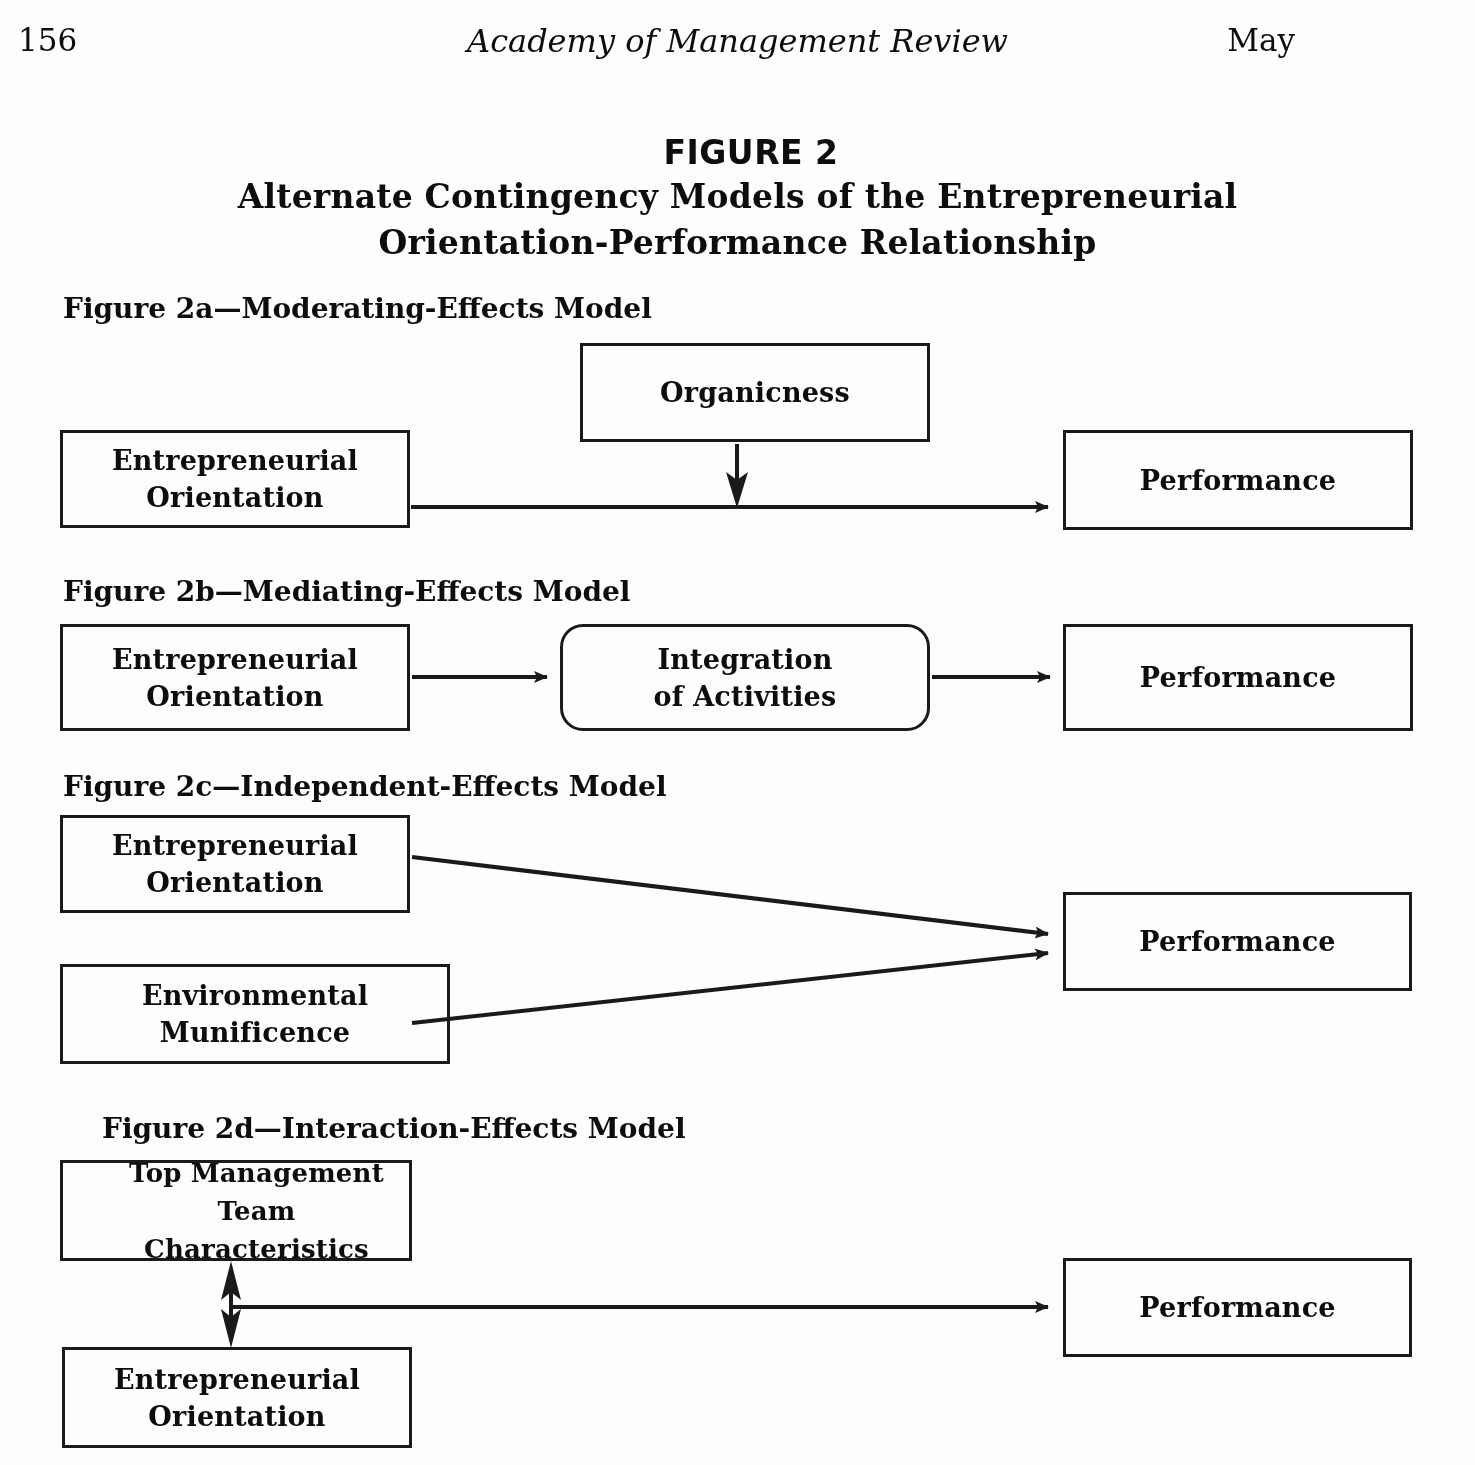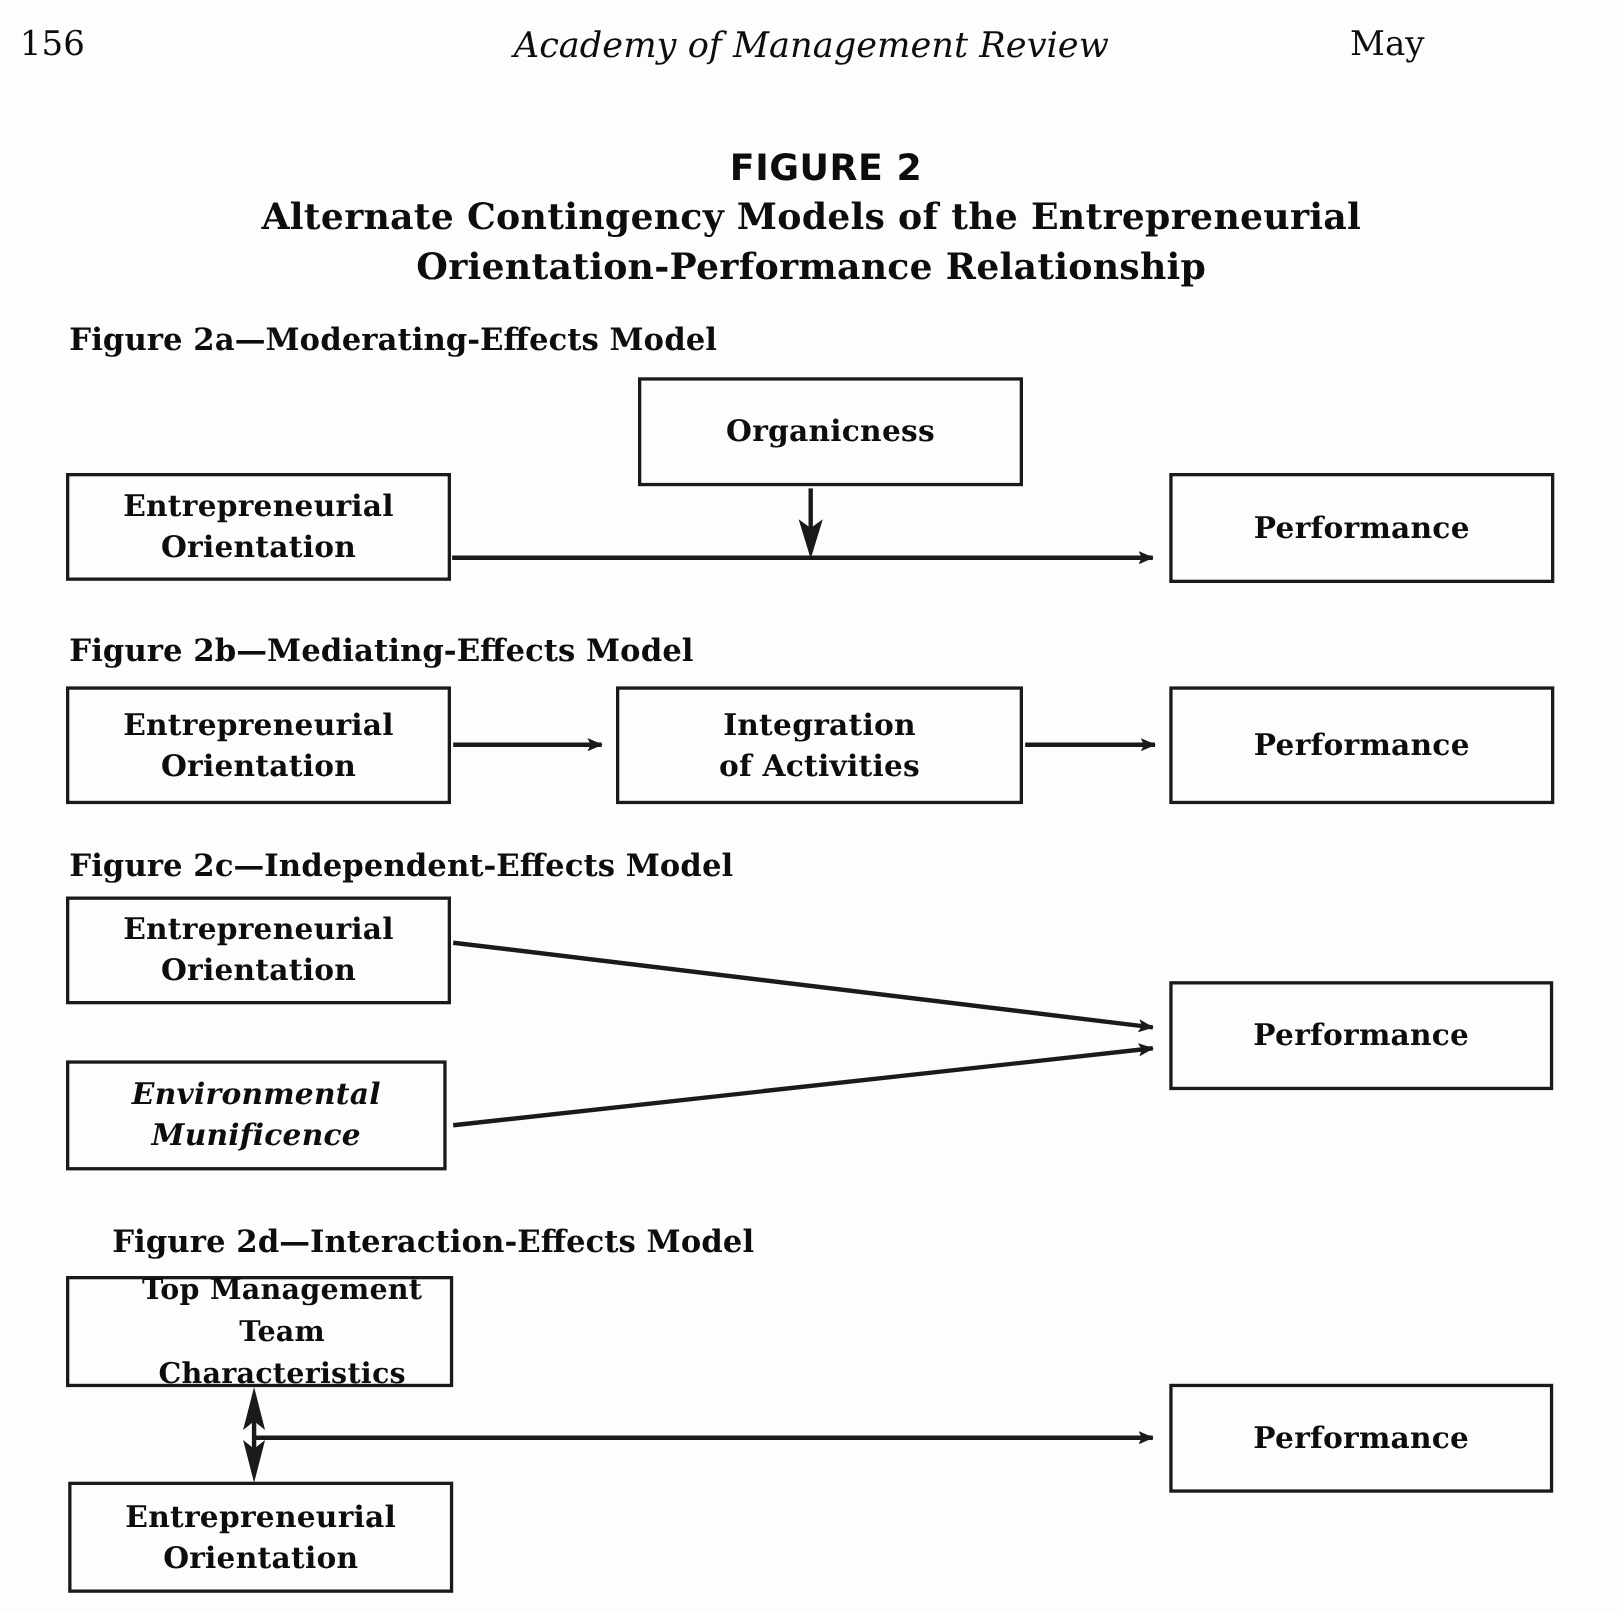--- a/index.html
+++ b/index.html
@@ -148,33 +148,33 @@
 Orientation</span>
   </div>
   <div class="node" style="left:1063px; top:430px; width:350px; height:100px;">
     <span class="lbl">Performance</span>
   </div>
 
   <div class="node" style="left:60px; top:624px; width:350px; height:107px;">
     <span class="lbl">Entrepreneurial
 Orientation</span>
   </div>
-  <div class="node" style="left:560px; top:624px; width:370px; height:107px;">
+  <div class="node" style="left:560px; top:624px; width:370px; height:107px;border-radius:23px;">
     <span class="lbl">Integration
 of Activities</span>
   </div>
   <div class="node" style="left:1063px; top:624px; width:350px; height:107px;">
     <span class="lbl">Performance</span>
   </div>
 
   <div class="node" style="left:60px; top:815px; width:350px; height:98px;">
     <span class="lbl">Entrepreneurial
 Orientation</span>
   </div>
-  <div class="node" style="left:60px; top:964px; width:346px; height:100px;font-style:italic;">
+  <div class="node" style="left:60px; top:964px; width:390px; height:100px;">
     <span class="lbl">Environmental
 Munificence</span>
   </div>
   <div class="node" style="left:1063px; top:892px; width:349px; height:99px;">
     <span class="lbl">Performance</span>
   </div>
 
   <div class="node tight" style="left:60px; top:1160px; width:352px; height:101px;">
     <span class="lbl">Top Management
 Team Characteristics</span>

